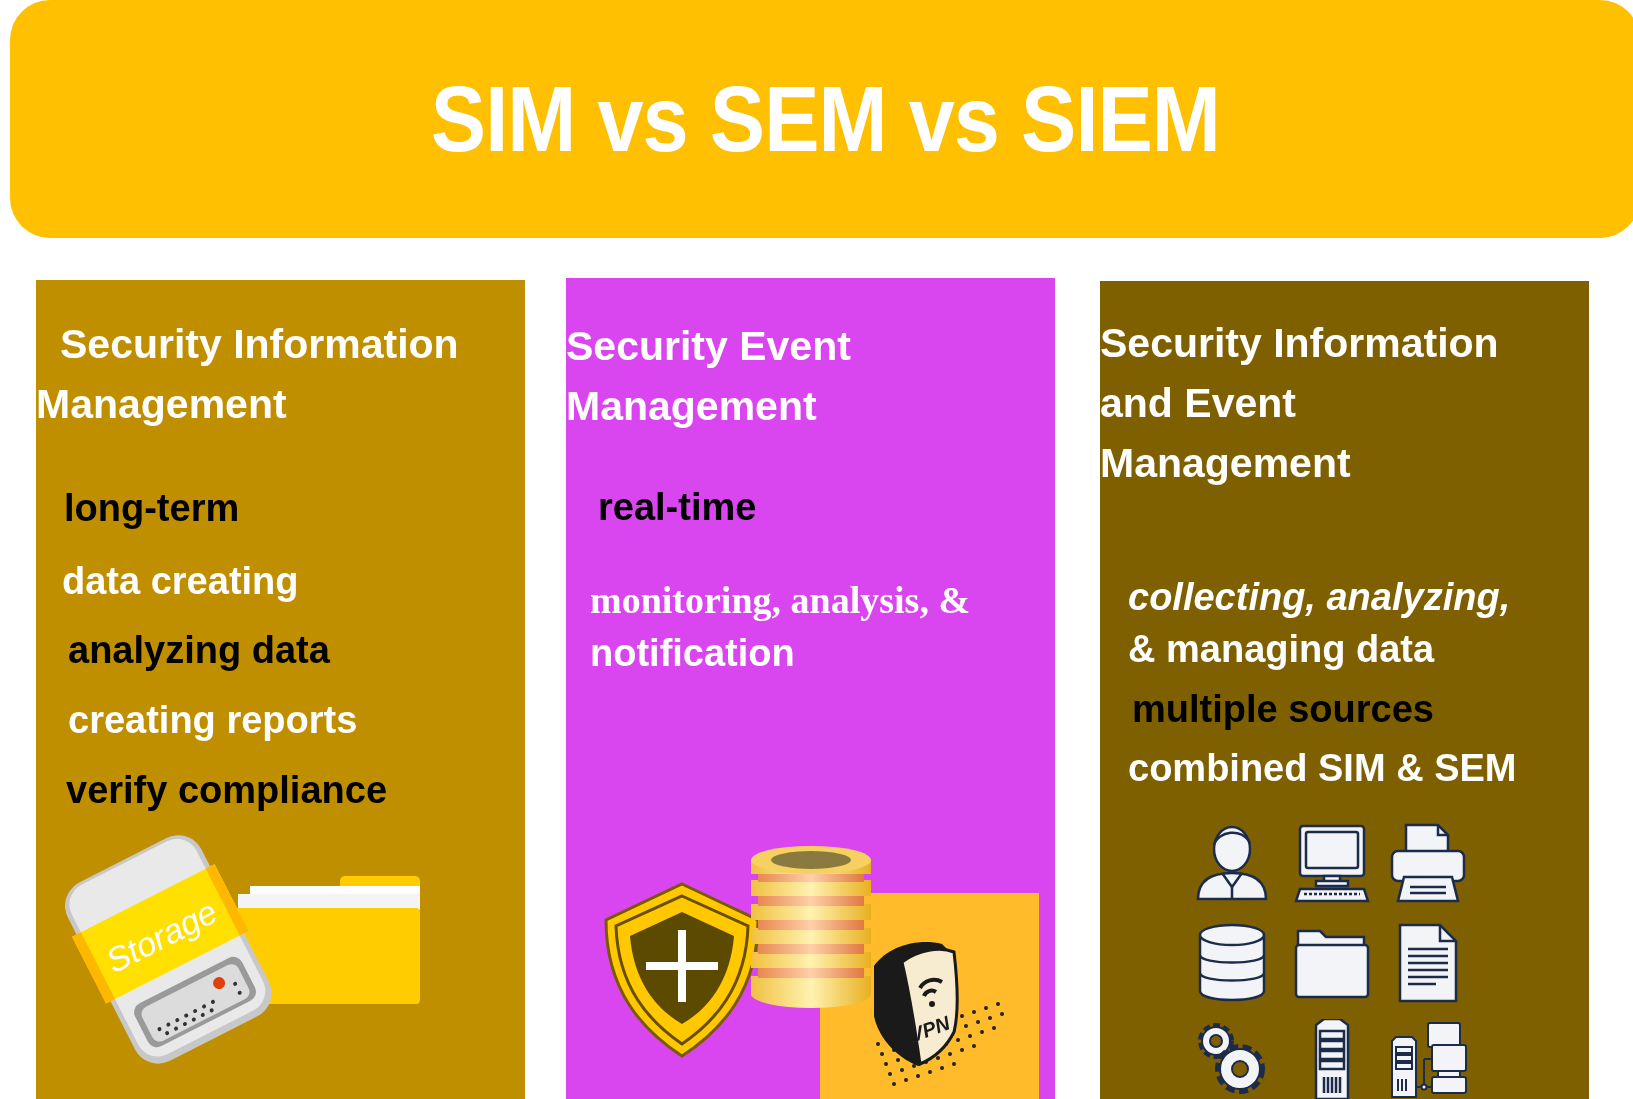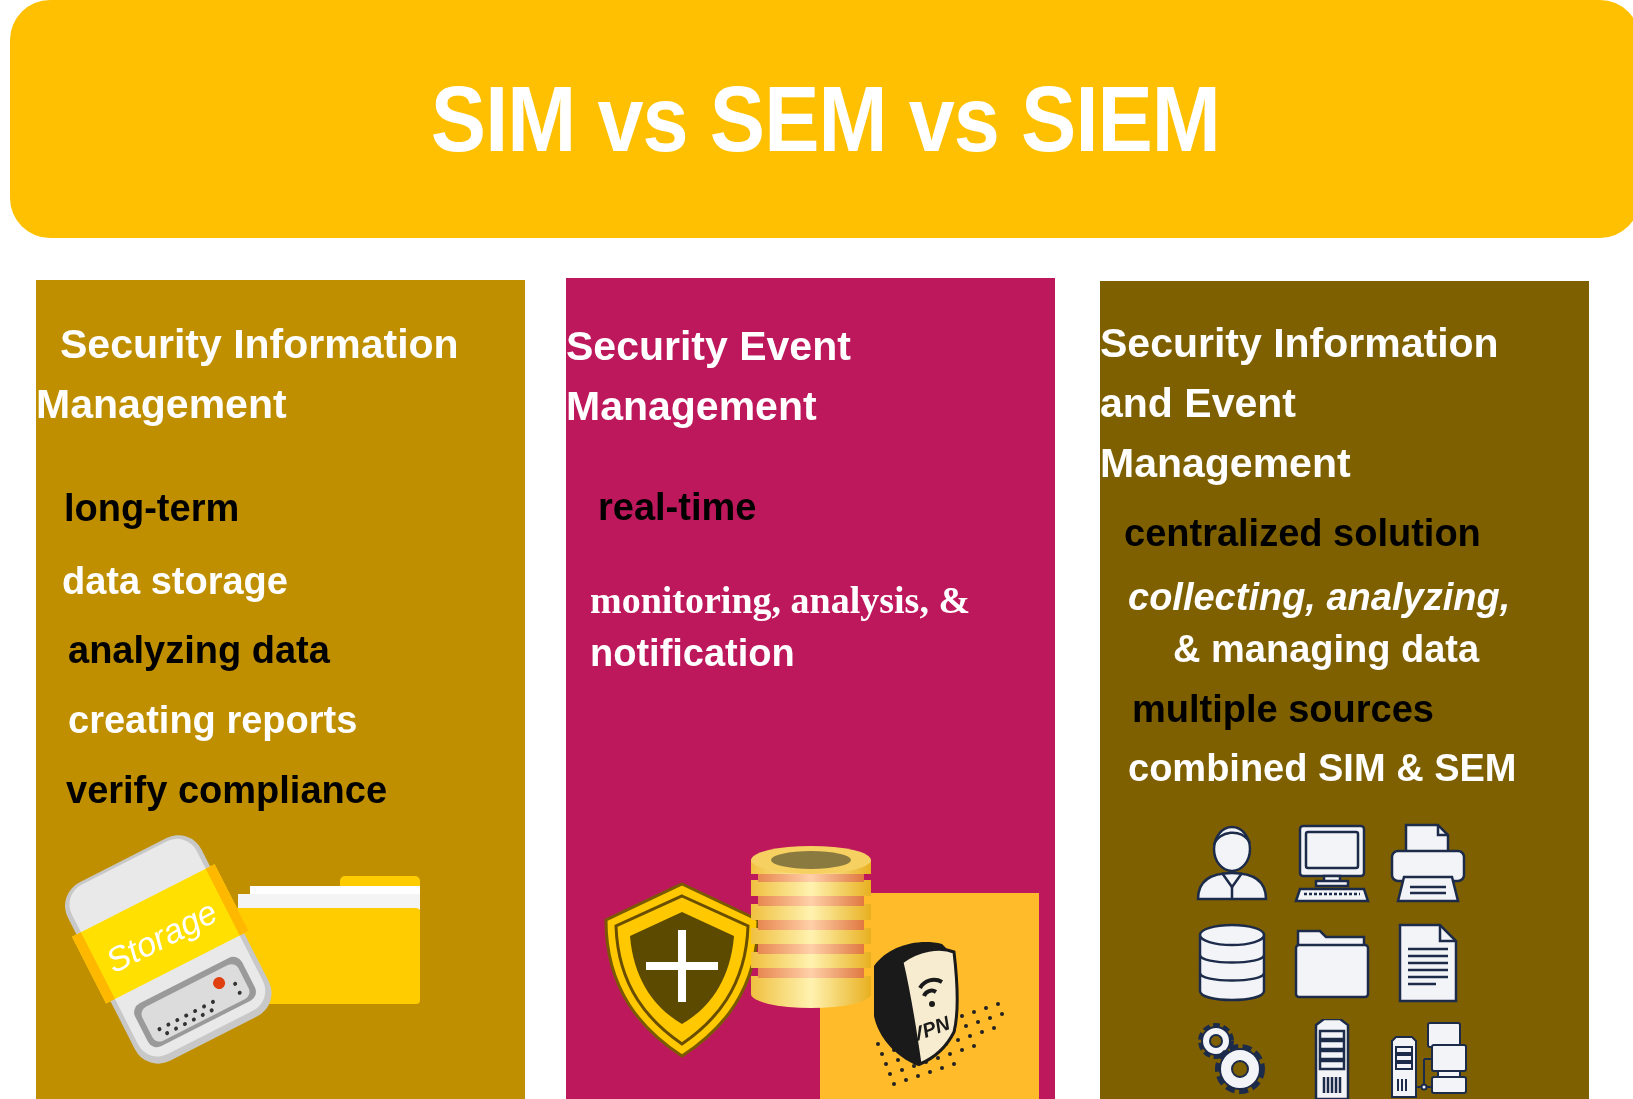--- a/index.html
+++ b/index.html
@@ -4,21 +4,21 @@
 <style>
   html, body { margin:0; padding:0; }
   body { width:1633px; height:1099px; position:relative; background:#ffffff; overflow:hidden;
          font-family:"Liberation Sans","DejaVu Sans",sans-serif; }
   .banner { position:absolute; left:10px; top:0; width:1630px; height:238px; background:#fec000;
             border-radius:40px; display:flex; align-items:center; justify-content:center; }
   .banner-title { color:#ffffff; font-weight:bold; font-size:92px; letter-spacing:-1px;
                   transform:scaleX(0.9); }
   .panel { position:absolute; overflow:hidden; }
   .p1 { left:36px; top:280px; width:489px; height:819px; background:#bf8f00; }
-  .p2 { left:566px; top:278px; width:489px; height:821px; background:#be185d; }
+  .p2 { left:566px; top:278px; width:489px; height:821px; background:#d946ef; }
   .p3 { left:1100px; top:281px; width:489px; height:818px; background:#7f6000; }
   .heading { position:absolute; color:#ffffff; font-weight:bold; font-size:41px; line-height:60px;
              text-align:left; white-space:nowrap; }
   .item { position:absolute; font-weight:bold; font-size:38px; line-height:54px; white-space:nowrap; }
   .dark { color:#000000; }
   .light { color:#ffffff; }
   .illus { position:absolute; }
   .icon-grid { position:absolute; left:92px; top:542px; width:280px; height:280px; }
   .grid-icon { position:absolute; width:80px; height:80px; }
 </style>
@@ -28,21 +28,21 @@
 <div class="banner">
   <div class="banner-title">SIM vs SEM vs SIEM</div>
 </div>
 
 <div class="panel p1">
   <div class="heading" style="left:0;width:489px;top:34px;">
     <div style="padding-left:24px">Security Information</div>
     <div>Management</div>
   </div>
   <div class="item dark" style="left:28px;top:201px;">long-term</div>
-  <div class="item light" style="left:26px;top:274px;">data storage</div>
+  <div class="item light" style="left:26px;top:274px;">data creating</div>
   <div class="item dark" style="left:32px;top:343px;">analyzing data</div>
   <div class="item light" style="left:32px;top:413px;">creating reports</div>
   <div class="item dark" style="left:30px;top:483px;">verify compliance</div>
 
   <svg class="illus" style="left:190px;top:570px;" width="250" height="160" viewBox="0 0 250 160">
     <rect x="114" y="26" width="80" height="24" rx="5" fill="#ffcc00"></rect>
     <rect x="24" y="36" width="170" height="16" fill="#ffffff"></rect>
     <rect x="12" y="44" width="182" height="16" fill="#f4f4f4"></rect>
     <rect x="2" y="58" width="192" height="96" rx="4" fill="#ffcc00"></rect>
   </svg>
@@ -185,23 +185,22 @@
     <text x="72" y="110" text-anchor="middle" font-size="20" font-weight="bold" font-style="italic" fill="#1a1a1a" font-family="Liberation Sans, sans-serif" transform="rotate(-20 72 104)">VPN</text>
   </svg>
 </div>
 
 <div class="panel p3">
   <div class="heading" style="left:0;width:489px;top:32px;">
     <div>Security Information</div>
     <div style="margin-right:20px">and Event</div>
     <div style="margin-right:20px">Management</div>
   </div>
-  <div class="item dark" style="left:24px;top:225px;">centralized solution</div>
   <div class="item light" style="left:28px;top:289px;font-style:italic;">collecting, analyzing,</div>
-  <div class="item light" style="left:28px;top:341px;margin-left:45px;">&amp; managing data</div>
+  <div class="item light" style="left:28px;top:341px;">&amp; managing data</div>
   <div class="item dark" style="left:32px;top:401px;">multiple sources</div>
   <div class="item light" style="left:28px;top:460px;text-align:center;">combined SIM &amp; SEM</div>
 
   <div class="icon-grid">
 
     <svg class="grid-icon" style="left:0;top:0;" viewBox="0 0 80 80">
       <g fill="#f3f4f8" stroke="#1c2b4a" stroke-width="2.5">
         <path d="M6 76 C6 58 18 50 40 50 C62 50 74 58 74 76 Z"></path>
         <path d="M30 50 L40 64 L50 50" fill="none"></path>
         <line x1="40" y1="64" x2="40" y2="76"></line>

